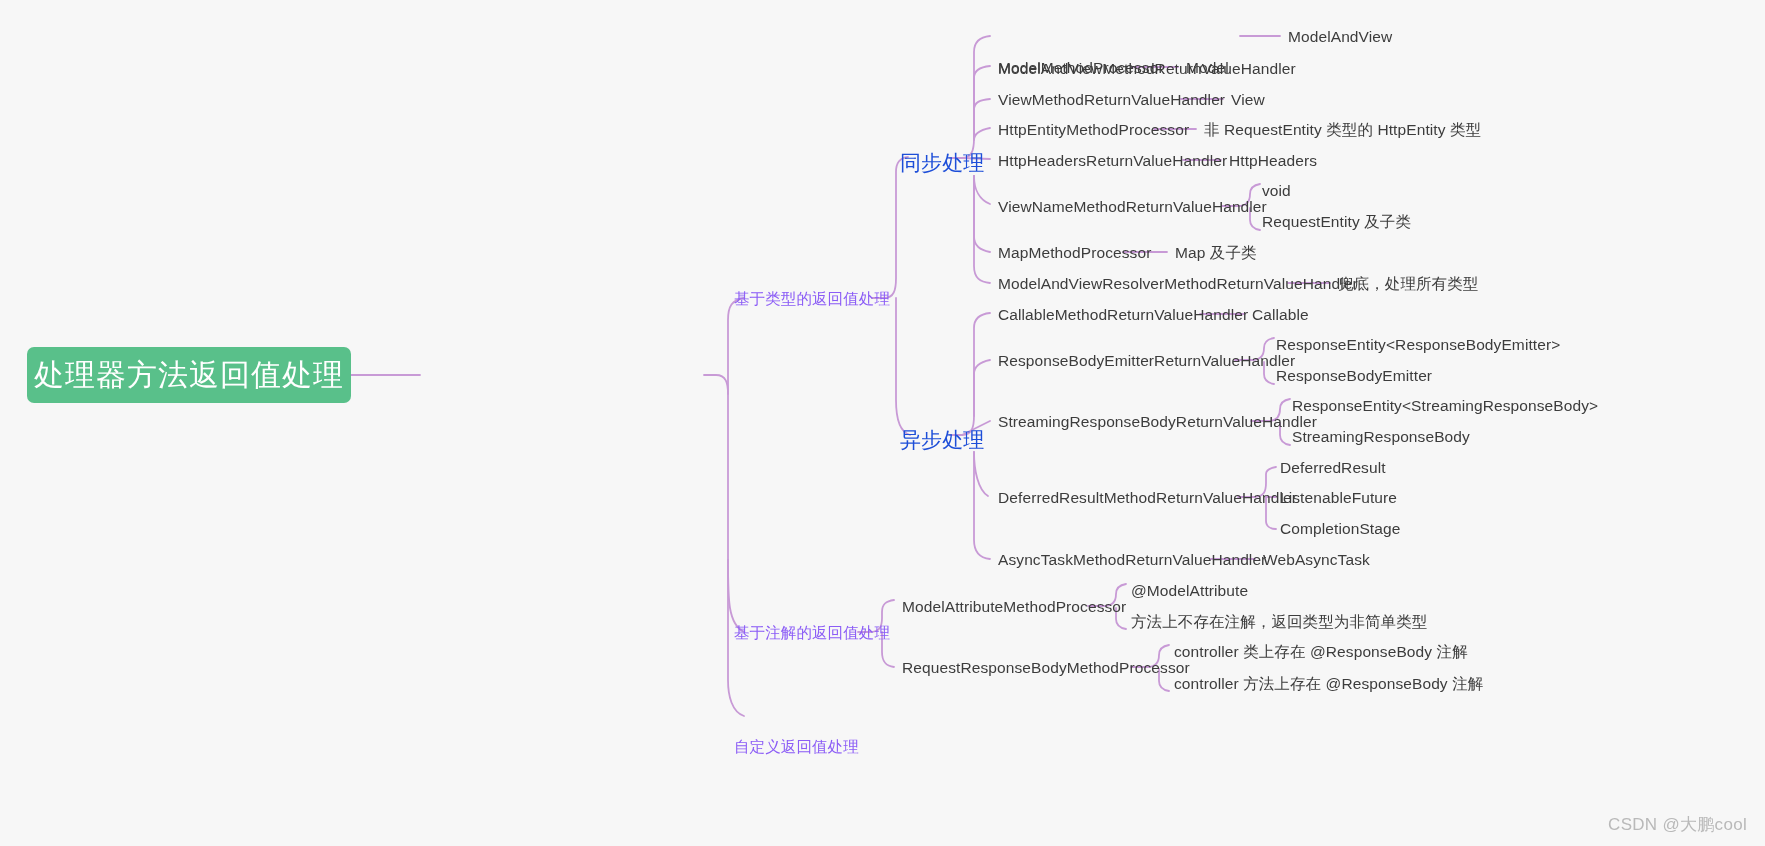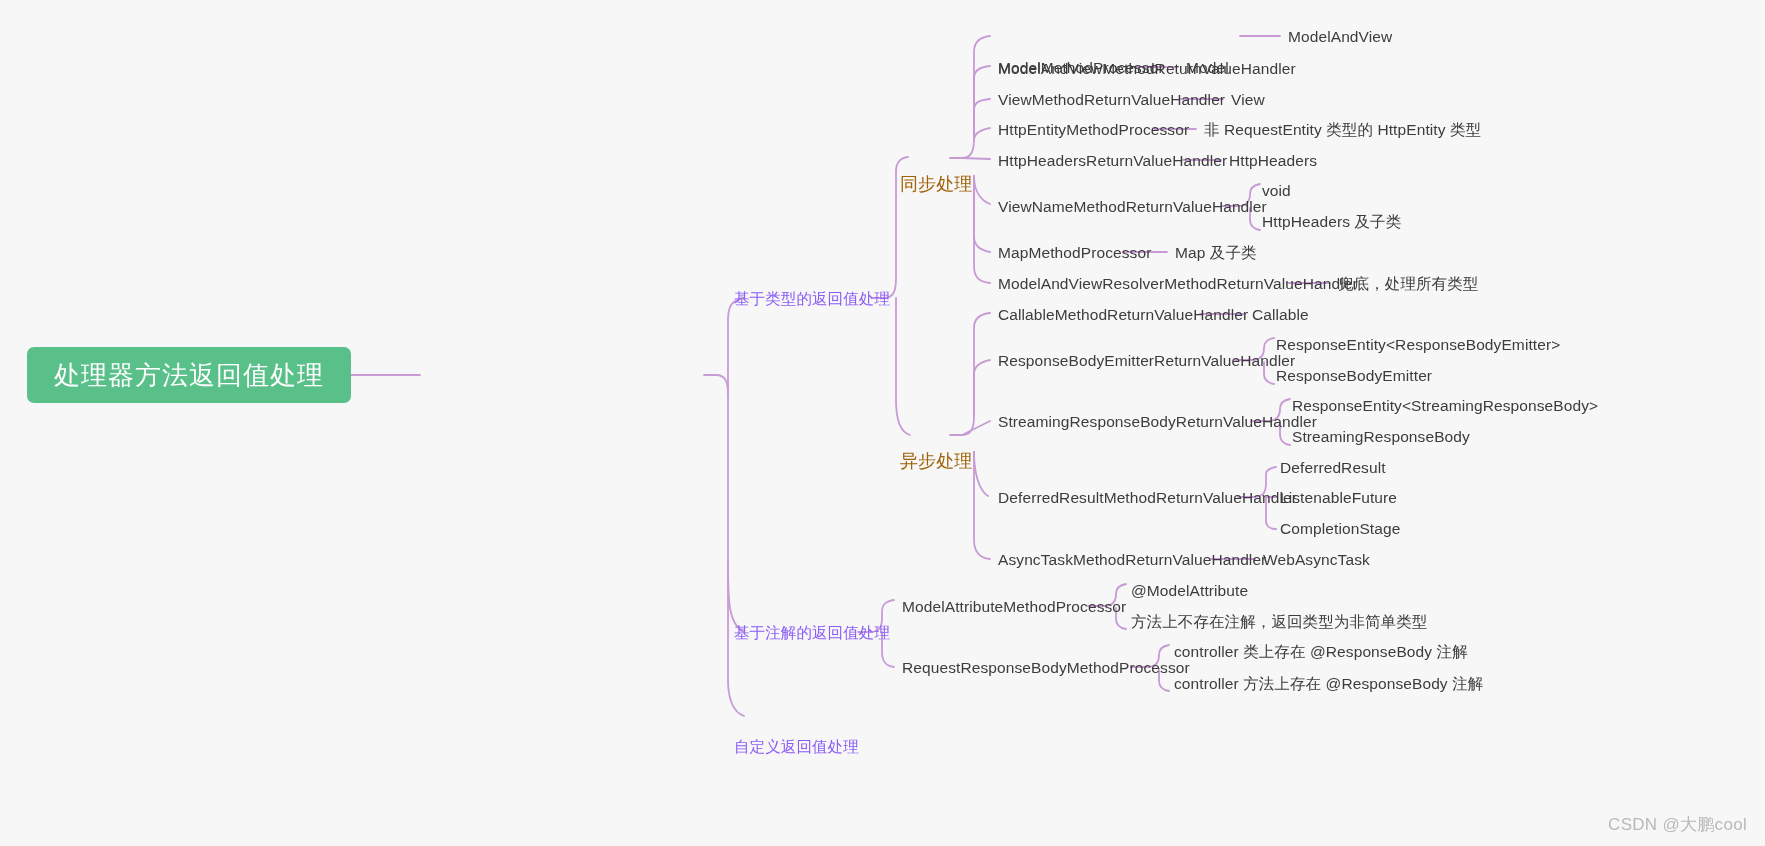--- a/index.html
+++ b/index.html
@@ -39,21 +39,21 @@
     left: 27px;
     top: 347px;
     width: 324px;
     height: 56px;
     background: #59c08a;
     border-radius: 7px;
     display: flex;
     align-items: center;
     justify-content: center;
     color: #ffffff;
-    font-size: 26px;
+    font-size: 30px;
     letter-spacing: 1px;
     box-sizing: border-box;
   }
   
   .l1-node {
     position: absolute;
     left: 420px;
     top: 356px;
     width: 284px;
     height: 39px;
@@ -61,21 +61,21 @@
     border: 1.4px solid #c89ad6;
     border-radius: 7px;
     display: flex;
     align-items: center;
     justify-content: center;
     color: #3c3c3c;
     font-size: 16px;
     box-sizing: border-box;
   }
   .l2 { font-size: 15.5px; color: #8b5cf6; }
-  .l3 { font-size: 18px; color: #a16207; margin-top: 24px; }
+  .l3 { font-size: 21px; color: #1d4ed8; }
   .l4 { font-size: 15.5px; color: #3c3c3c; }
   .watermark {
     position: absolute;
     right: 18px;
     bottom: 10px;
     font-size: 17px;
     color: #b9b9b9;
     letter-spacing: .3px;
     white-space: nowrap;
   }
@@ -180,21 +180,21 @@
   <div class="node l4" style="left:1231px; top:91px;"><span>View</span></div>
 
   <div class="node l4" style="left:998px; top:121px;"><span>HttpEntityMethodProcessor</span></div>
   <div class="node l4" style="left:1204px; top:121px;"><span>非 RequestEntity 类型的 HttpEntity 类型</span></div>
 
   <div class="node l4" style="left:998px; top:152px;"><span>HttpHeadersReturnValueHandler</span></div>
   <div class="node l4" style="left:1229px; top:152px;"><span>HttpHeaders</span></div>
 
   <div class="node l4" style="left:998px; top:198px;"><span>ViewNameMethodReturnValueHandler</span></div>
   <div class="node l4" style="left:1262px; top:182px;"><span>void</span></div>
-  <div class="node l4" style="left:1262px; top:213px;"><span>HttpHeaders 及子类</span></div>
+  <div class="node l4" style="left:1262px; top:213px;"><span>RequestEntity 及子类</span></div>
 
   <div class="node l4" style="left:998px; top:244px;"><span>MapMethodProcessor</span></div>
   <div class="node l4" style="left:1175px; top:244px;"><span>Map 及子类</span></div>
 
   <div class="node l4" style="left:998px; top:275px;"><span>ModelAndViewResolverMethodReturnValueHandler</span></div>
   <div class="node l4" style="left:1338px; top:275px;"><span>兜底，处理所有类型</span></div>
 
   <div class="node l4" style="left:998px; top:306px;"><span>CallableMethodReturnValueHandler</span></div>
   <div class="node l4" style="left:1252px; top:306px;"><span>Callable</span></div>
 

